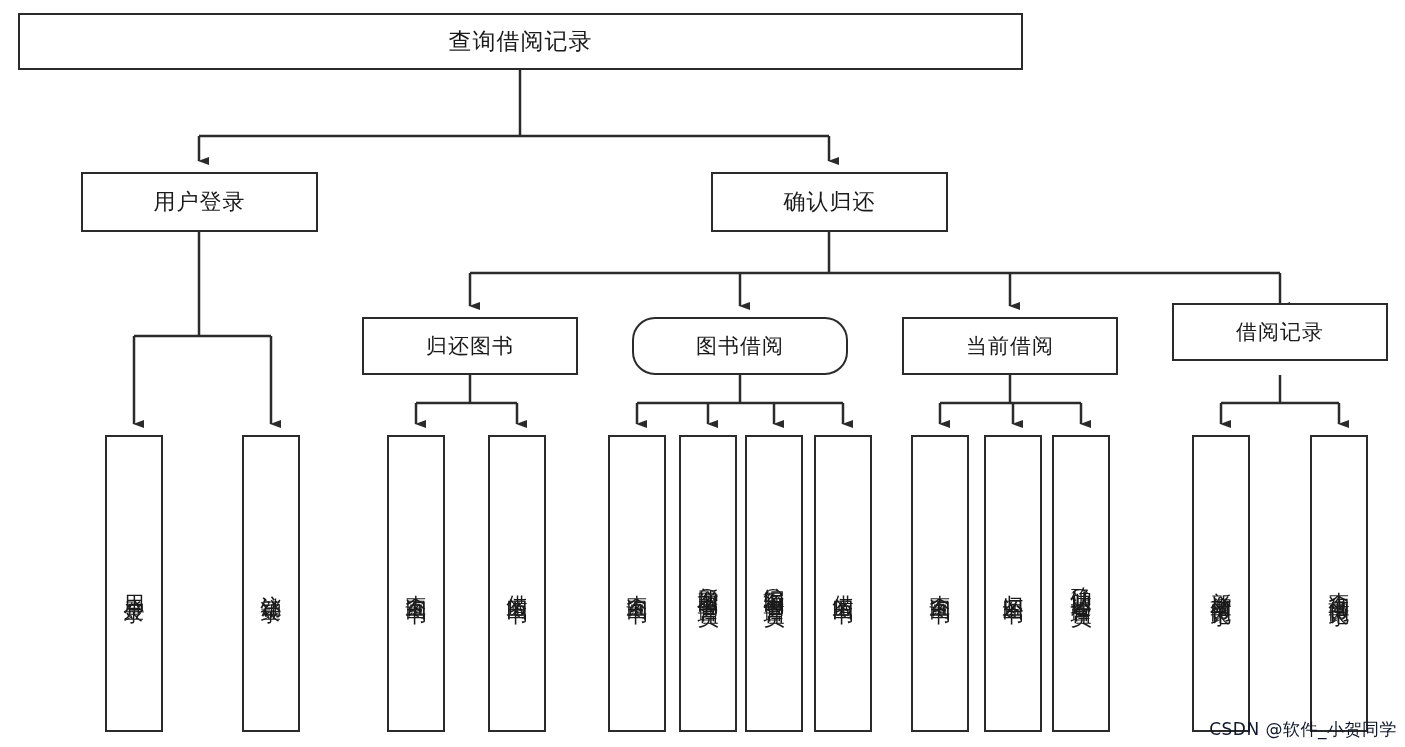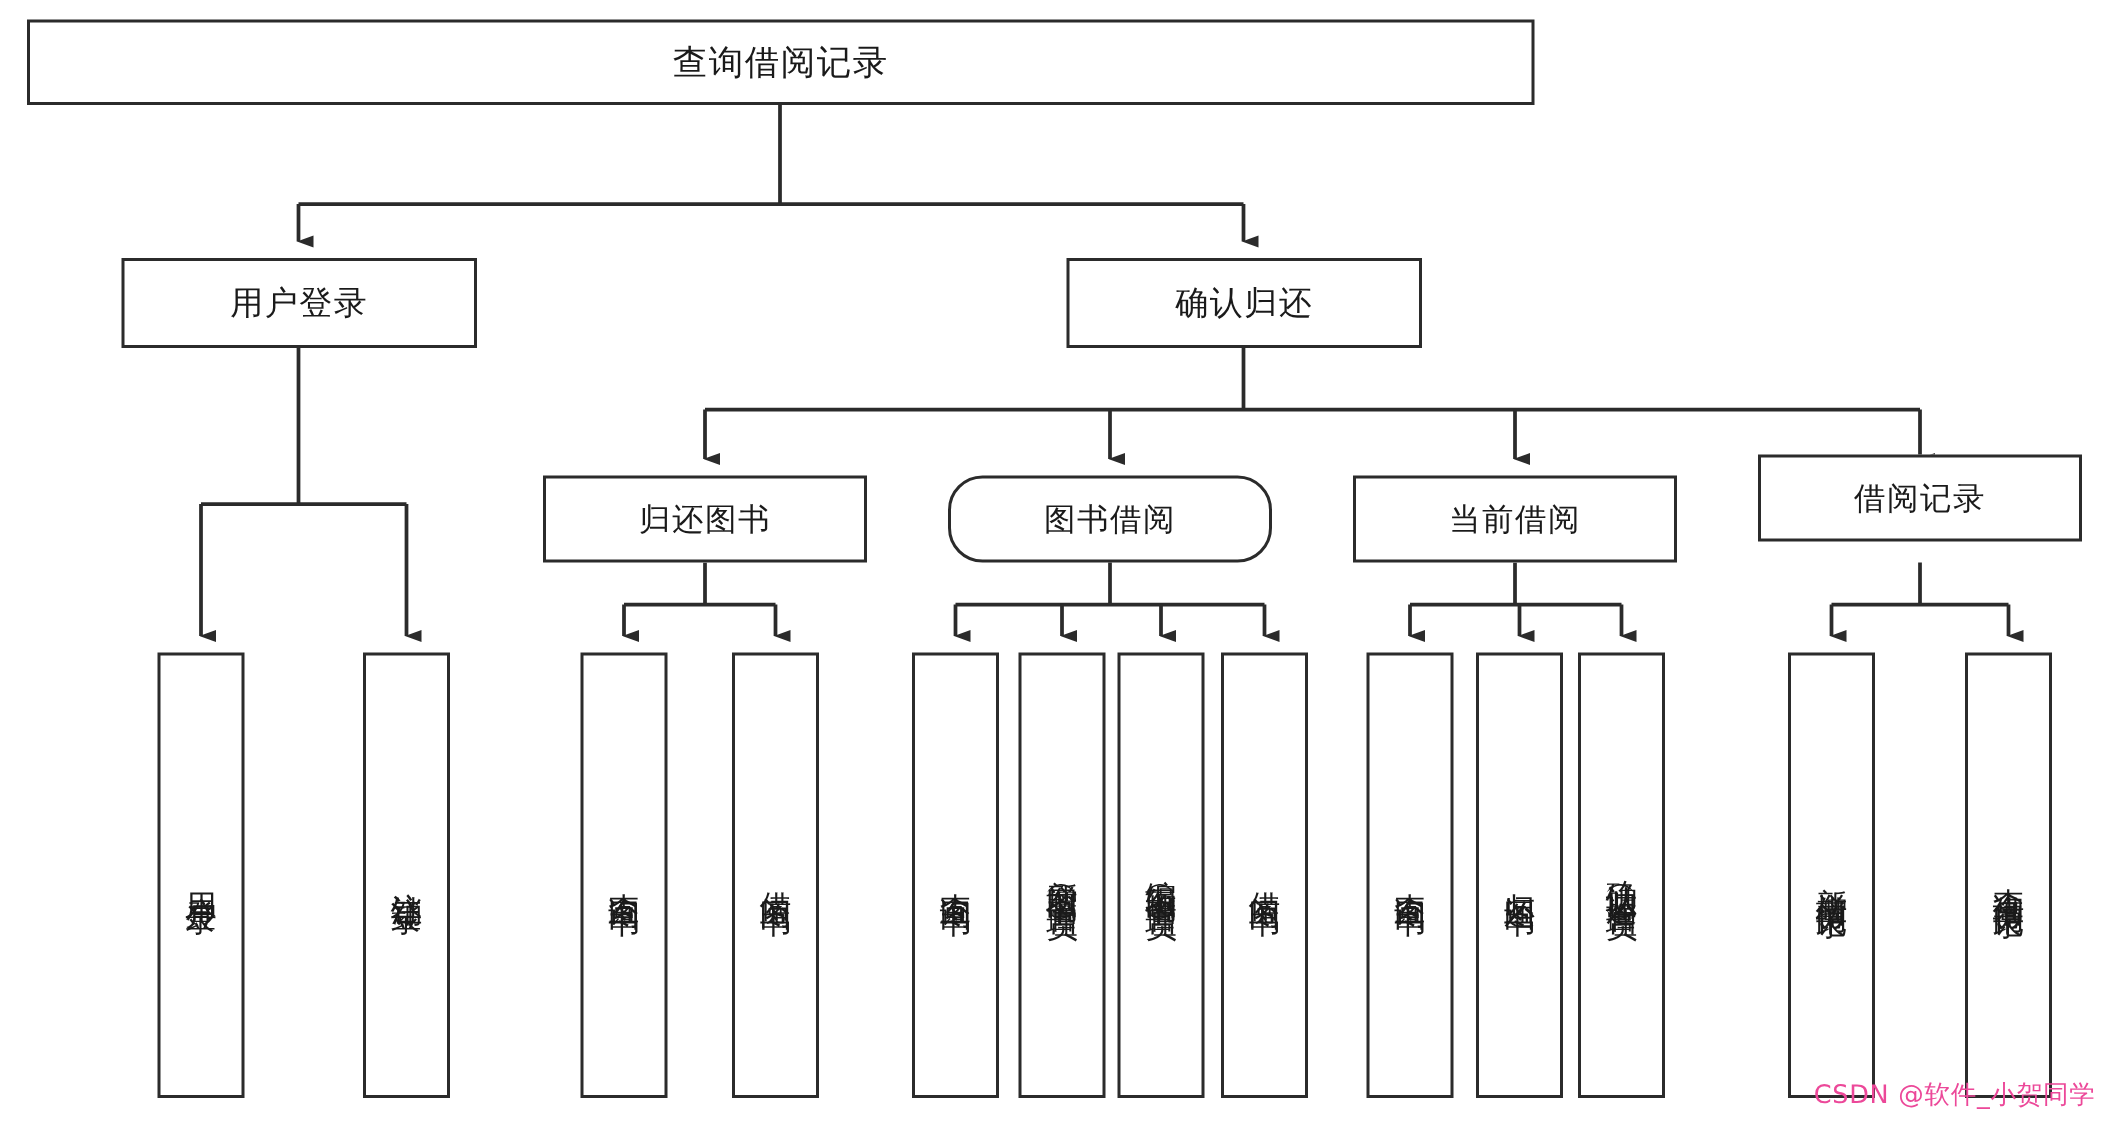--- a/index.html
+++ b/index.html
@@ -61,21 +61,21 @@
   }
   .hlabel {
     white-space: nowrap;
     letter-spacing: 1px;
   }
   #watermark {
     position: absolute;
     right: 8px;
     bottom: 6px;
     font-size: 17px;
-    color: #ec4899;
+    color: #0f172a;
     letter-spacing: 0.5px;
     z-index: 5;
     white-space: nowrap;
   }
 </style>
 </head>
 <body>
 
 <div id="canvas">
 

